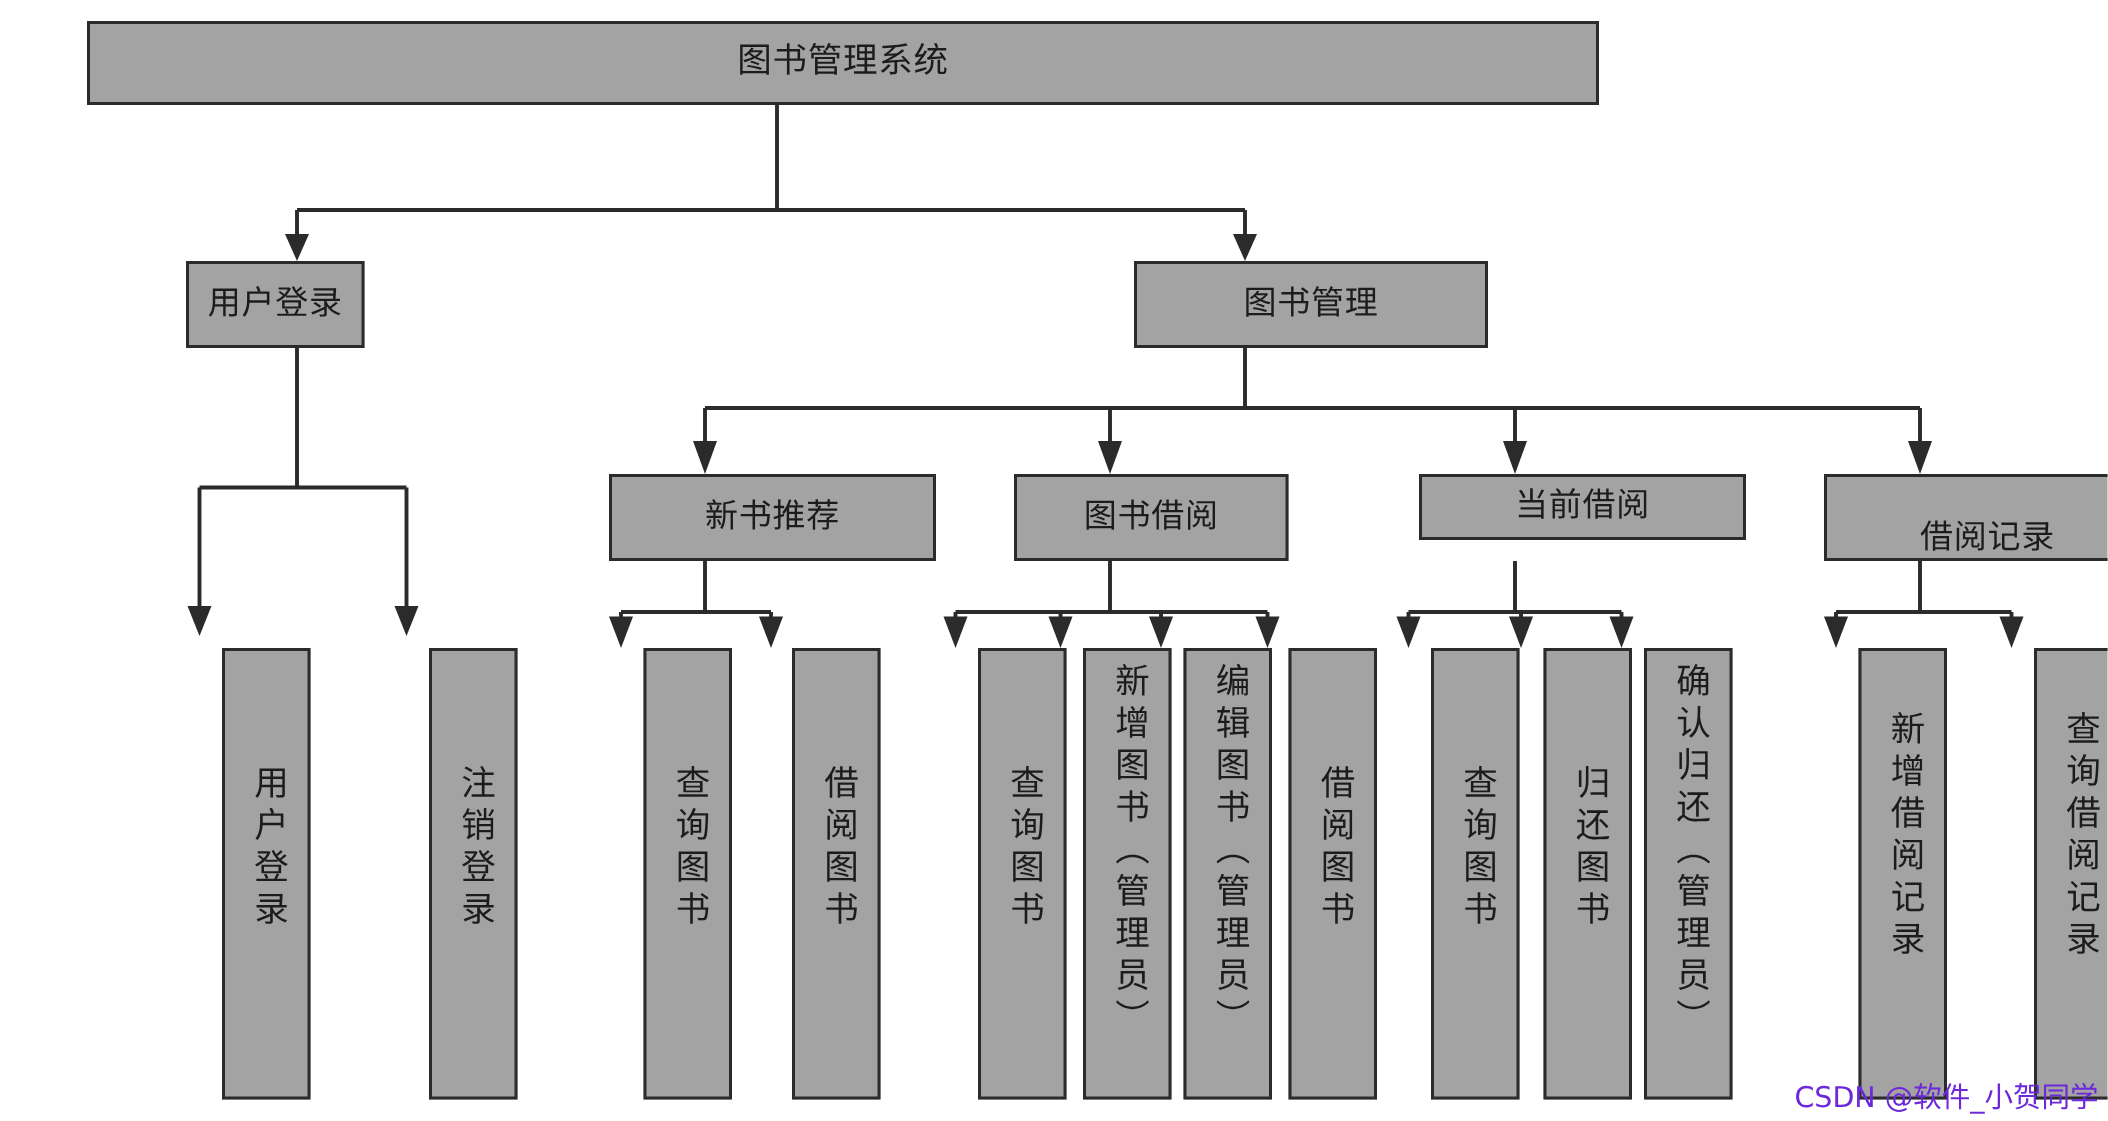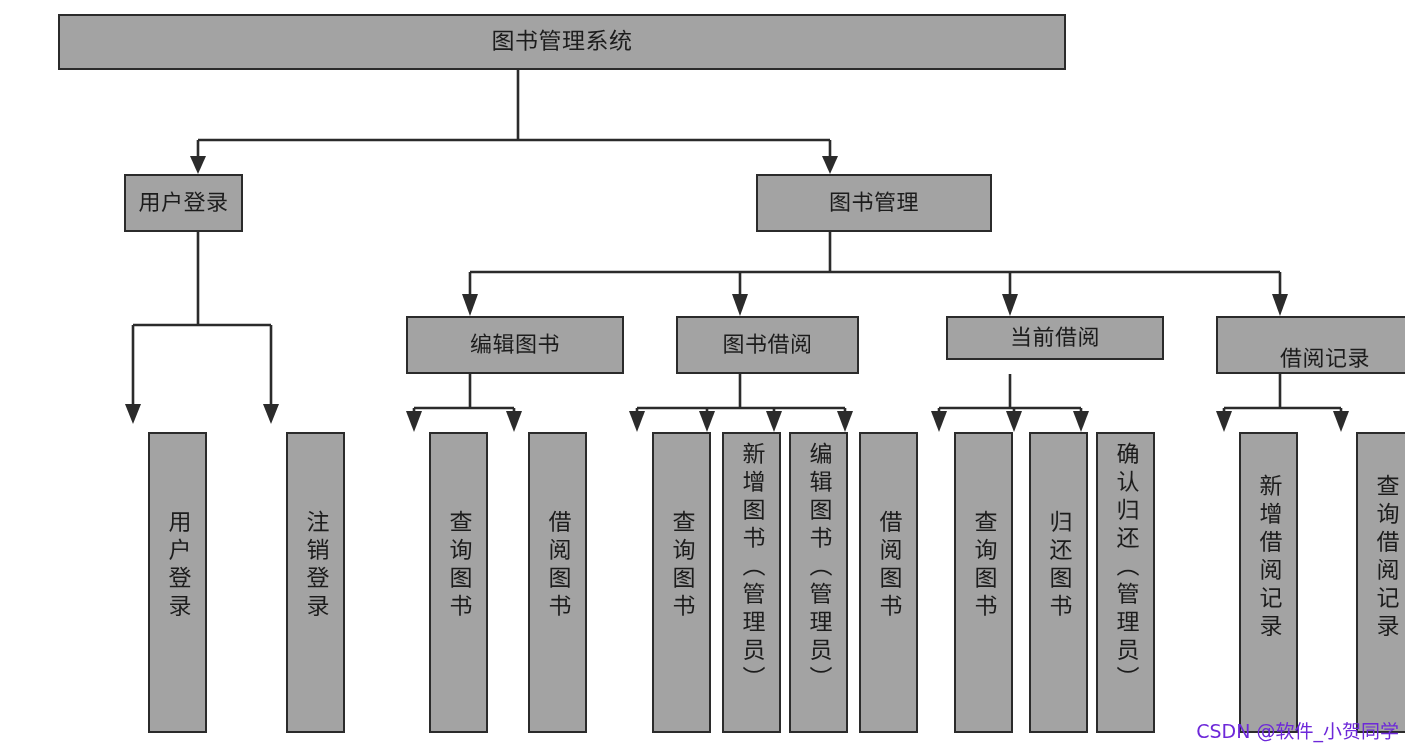--- a/index.html
+++ b/index.html
@@ -150,21 +150,21 @@
   </div>
 
   <div class="node h" style="left:80px;top:174px;width:119px;height:58px;">
     <span class="node-label">用户登录</span>
   </div>
   <div class="node h" style="left:712px;top:174px;width:236px;height:58px;">
     <span class="node-label">图书管理</span>
   </div>
 
   <div class="node h" style="left:362px;top:316px;width:218px;height:58px;">
-    <span class="node-label">编辑图书</span>
+    <span class="node-label">新书推荐</span>
   </div>
   <div class="node h" style="left:632px;top:316px;width:183px;height:58px;">
     <span class="node-label">图书借阅</span>
   </div>
   <div class="node h" style="left:902px;top:316px;width:218px;height:44px;">
     <span class="node-label">当前借阅</span>
   </div>
   <div class="node h" style="left:1172px;top:316px;width:218px;height:58px;align-items:flex-end;">
     <span class="node-label">借阅记录</span>
   </div>

